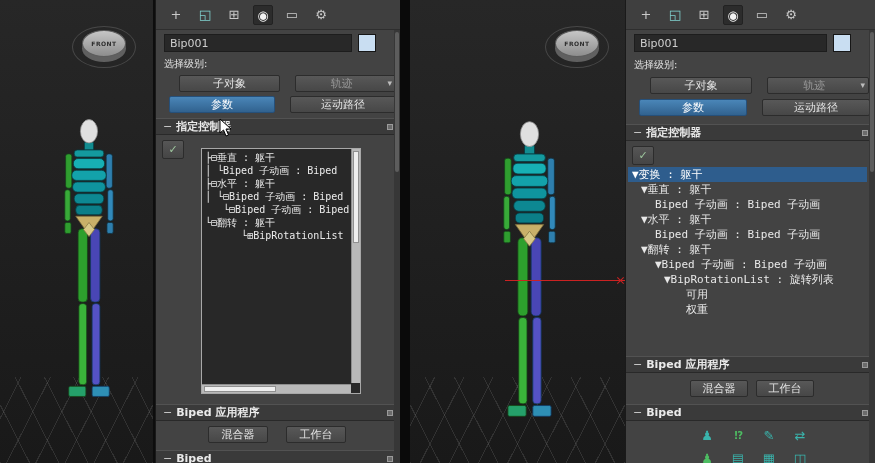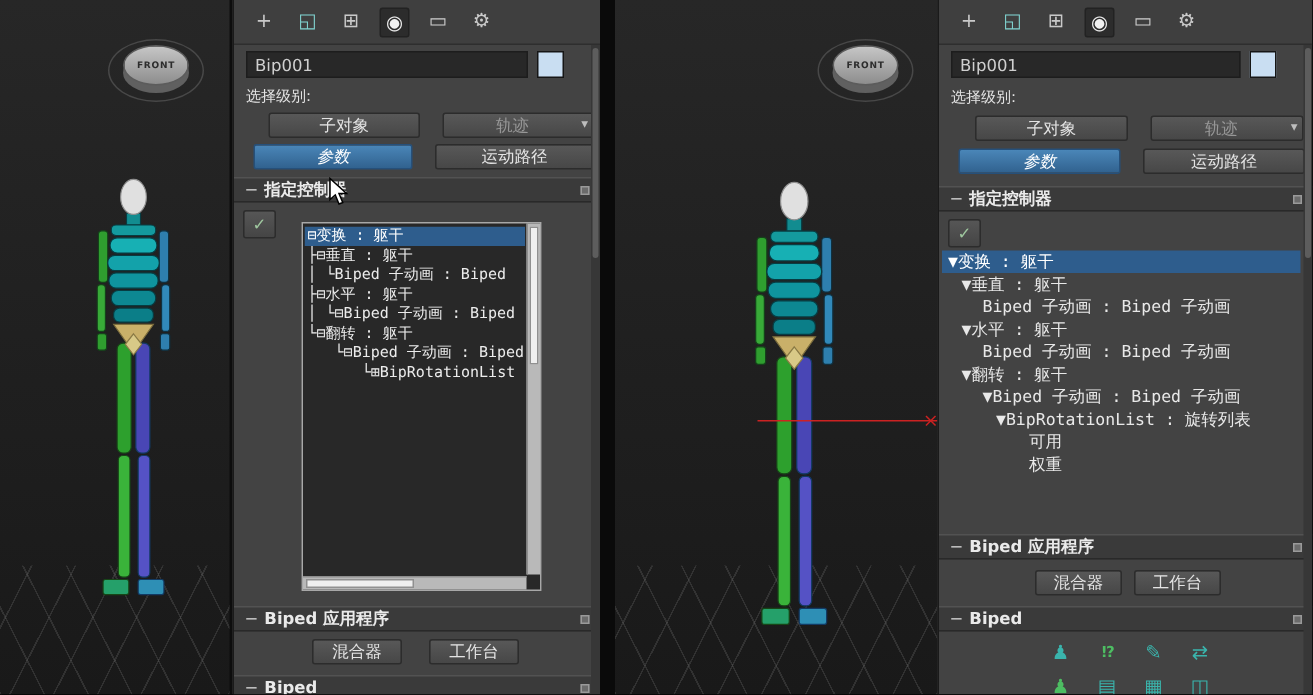--- a/index.html
+++ b/index.html
@@ -41,21 +41,21 @@
 .tb.teal{color:#7fd0cd;}
 .tb.active{background:#2c2c2c;border:1px solid #222;color:#f2f2f2;}
 .name-row{position:absolute;left:8px;right:24px;top:34px;height:18px;display:flex;gap:6px;}
 .name-input{flex:1;height:18px;background:#282828;border:1px solid #1d1d1d;color:#cfcfcf;font-size:11px;padding:0 5px;font-family:inherit;}
 .swatch{width:18px;height:18px;background:#c9def2;border:1px solid #161616;}
 .sel-label{position:absolute;left:8px;font-size:10px;color:#e3e3e3;}
 .btnrow{position:absolute;display:flex;gap:15px;height:17px;}
 .btn{flex:1;font-size:11px;line-height:15px;text-align:center;color:#e4e4e4;
   background:linear-gradient(#585858,#474747);border:1px solid #2c2c2c;border-radius:2px;cursor:default;}
 .btn.dim{color:#979797;}
-.btn.blue{background:linear-gradient(#4a86b8,#31628f);border-color:#26507a;color:#fff;font-style:italic;}
+.btn.blue{background:linear-gradient(#4a86b8,#31628f);border-color:#26507a;color:#fff;}
 .btn .dd{float:right;margin-right:3px;font-size:9px;color:#bdbdbd;}
 .rollout{position:absolute;left:0;right:0;height:17px;background:#3a3a3a;border-top:1px solid #525252;border-bottom:1px solid #292929;
   display:flex;align-items:center;gap:4px;padding:0 7px;font-size:11px;font-weight:bold;color:#eaeaea;}
 .rollout .rg{color:#cfcfcf;font-weight:normal;}
 .rollout .pin{margin-left:auto;width:6px;height:6px;border:1px solid #9a9a9a;background:#6b6b6b;}
 .assign-btn{position:absolute;left:6px;width:22px;height:19px;background:linear-gradient(#565656,#454545);
   border:1px solid #2c2c2c;border-radius:2px;color:#9fc89f;font-size:11px;text-align:center;line-height:17px;}
 
 .treebox{position:absolute;left:45px;top:148px;width:160px;height:246px;background:#282828;border:1px solid #a8a8a8;}
 .trows{position:absolute;left:1px;top:2px;right:10px;bottom:10px;overflow:hidden;}
@@ -165,27 +165,26 @@
       <div class="btn">运动路径</div>
     </div>
     <div class="rollout" style="top:118px;">
       <span class="rg">−</span>
       <span>指定控制器</span>
       <span class="pin"></span>
     </div>
     <div class="assign-btn" style="top:140px;">✓</div>
     <div class="treebox">
       <div class="trows">
-        <div class="trow selected">⊟变换 : 躯干</div>
         <div class="trow">├⊟垂直 : 躯干</div>
         <div class="trow">│ └Biped 子动画 : Biped</div>
         <div class="trow">├⊟水平 : 躯干</div>
         <div class="trow">│ └⊟Biped 子动画 : Biped</div>
+        <div class="trow">   └⊟Biped 子动画 : Biped</div>
         <div class="trow">└⊟翻转 : 躯干</div>
-        <div class="trow">   └⊟Biped 子动画 : Biped</div>
         <div class="trow">      └⊞BipRotationList :</div>
       </div>
       <div class="tvscroll">
           <div class="tvthumb"></div>
         </div>
       <div class="thscroll">
           <div class="ththumb"></div>
         </div>
     </div>
     <div class="rollout" style="top:404px;">

